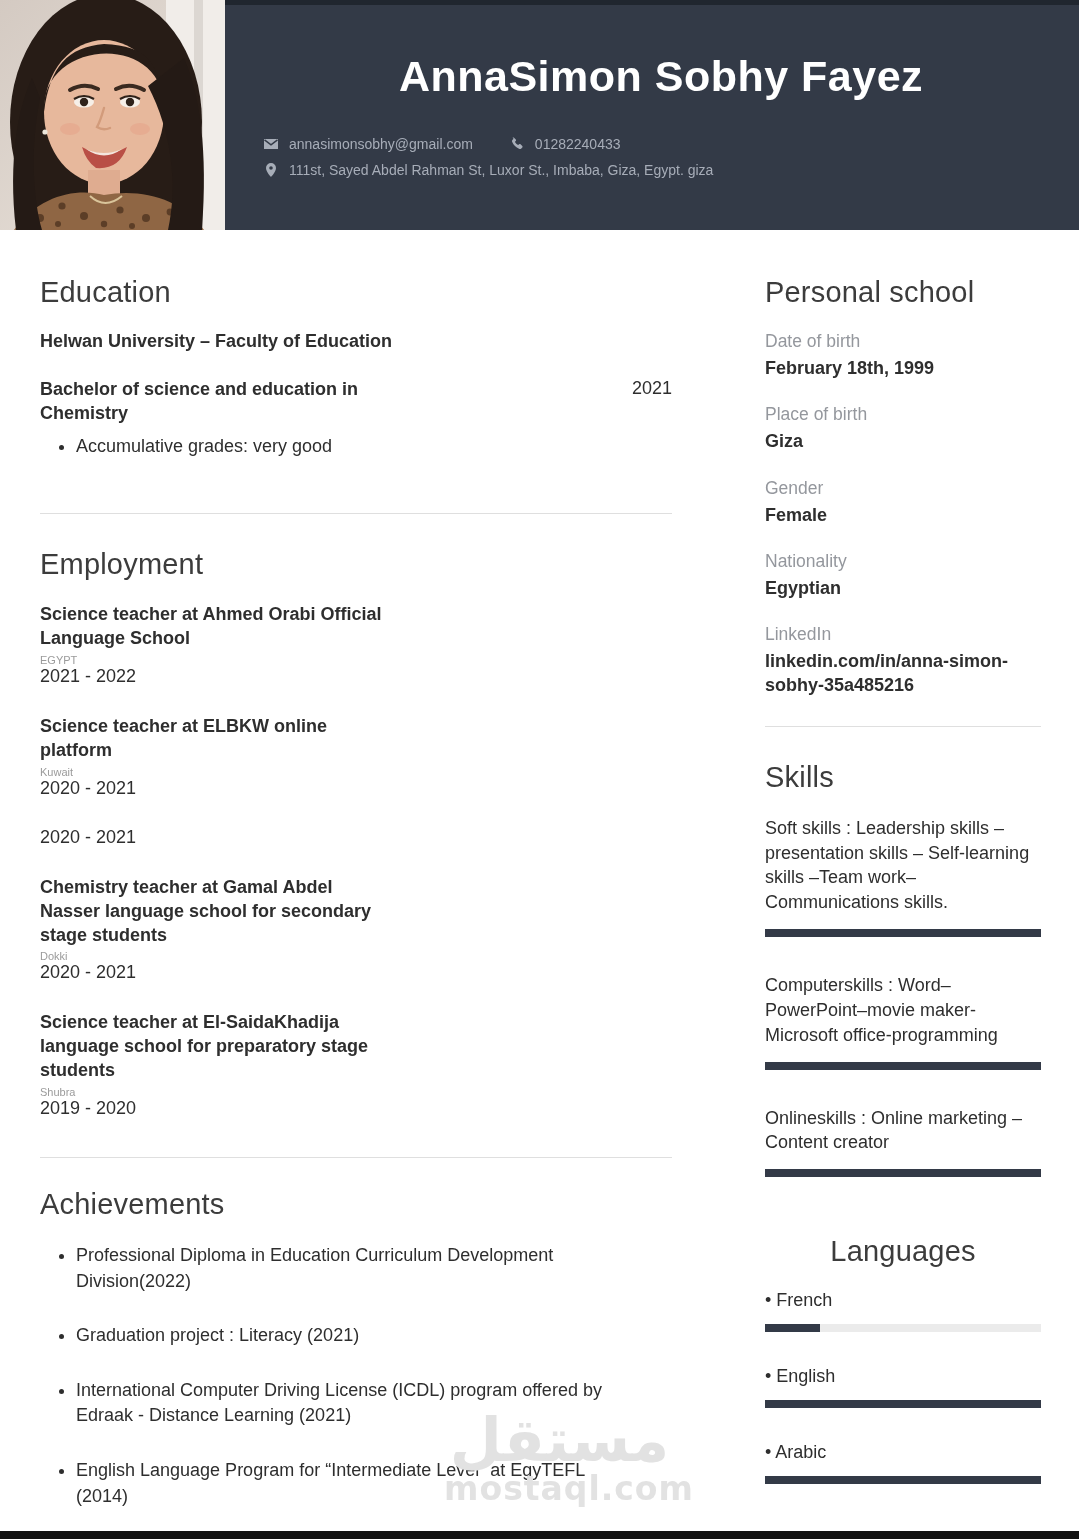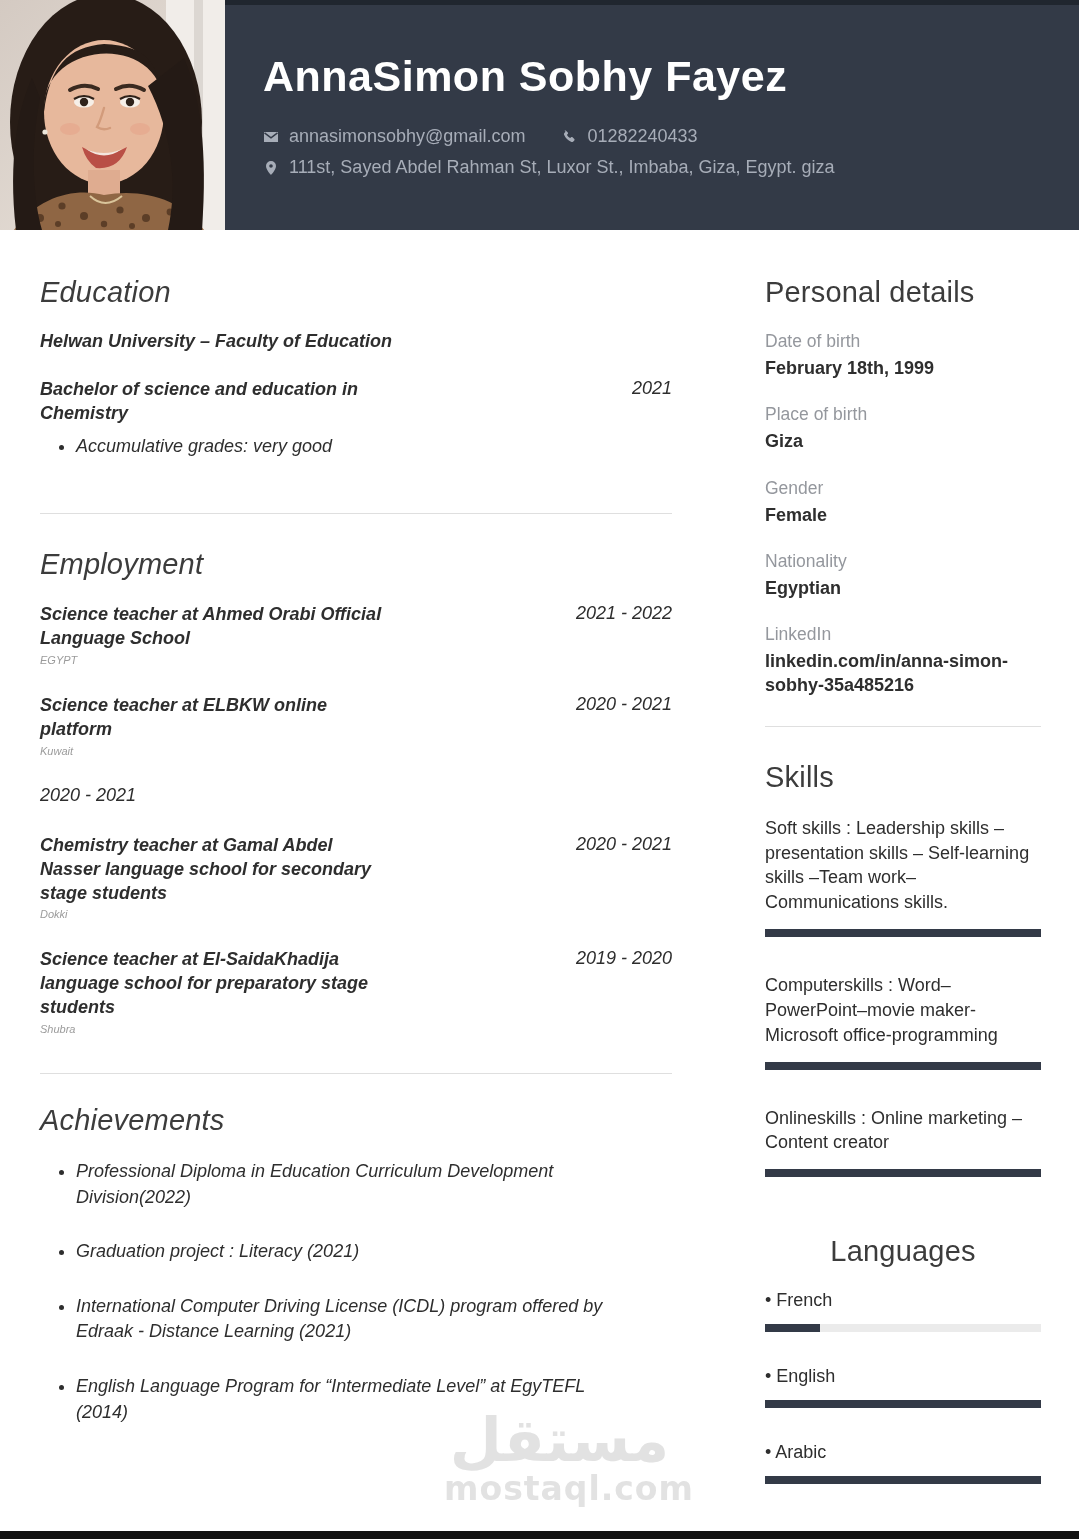--- a/index.html
+++ b/index.html
@@ -7,50 +7,50 @@
     --accent_dark:#333A47; --text_dark:#2E2E2E; --text_muted:#9B9B9B;
     --label_gray:#94979D; --divider:#DFDFDF; --bar_track:#EBEBEB;
     --watermark:#E2E2E2; --edge_strip:#111111; --header_top_strip:#20262F;
   }
   *{box-sizing:border-box;}
   html,body{margin:0;padding:0;background:#ffffff;}
   body{font-family:"Liberation Sans",sans-serif;color:var(--text_dark);}
   .page{position:relative;width:1079px;height:1539px;margin:0 auto;background:#fff;overflow:hidden;}
 
   
-  header{display:flex;height:230px;}
+  header{display:flex;height:230px;text-align:center;}
   .photo{width:225px;height:230px;flex:none;overflow:hidden;}
   .photo svg{display:block;width:100%;height:100%;}
   .header-main{flex:1;background:var(--header_bg);border-top:5px solid var(--header_top_strip);
     padding:48px 20px 0 38px;color:var(--header_text);}
   h1{margin:0;font-size:43px;font-weight:bold;letter-spacing:.5px;line-height:1.1;}
-  .contact{margin-top:26px;font-size:18px;color:var(--header_muted);}
+  .contact{margin-top:36px;font-size:14px;color:var(--header_muted);}
   .contact-row{display:flex;gap:36px;margin-bottom:10px;align-items:center;}
   .c-item{display:flex;gap:10px;align-items:center;white-space:nowrap;}
   .c-item svg{width:16px;height:16px;fill:currentColor;flex:none;}
 
   
   .content{display:flex;padding:46px 38px 0 40px;}
-  .left{width:632px;flex:none;font-style:italic;}
+  .left{width:632px;flex:none;}
   .right{margin-left:93px;width:276px;flex:none;}
   h2{font-size:29px;font-weight:500;color:#3C3C3C;margin:0 0 22px;letter-spacing:.2px;}
   hr{border:none;border-top:1px solid var(--divider);}
   .left hr.after-edu{margin:56px 0 34px;}
   .left hr.after-emp{margin:38px 0 30px;}
   .right hr{margin:28px 0 34px;}
 
   
   .school{font-size:18px;font-weight:bold;margin-bottom:26px;}
   .entry{display:flex;justify-content:space-between;align-items:flex-start;}
   .entry-title{max-width:345px;font-size:18px;font-weight:bold;line-height:1.33;}
   .entry-date{font-size:18px;font-weight:500;white-space:nowrap;}
   .entry-loc{color:var(--text_muted);font-size:11px;margin-top:3px;}
   ul.bullets{list-style:disc;padding-left:36px;margin:10px 0 0;}
   ul.bullets li{font-size:18px;font-weight:500;margin-bottom:6px;}
-  .job{margin-bottom:28px;}
+  .job{margin-bottom:28px;flex-direction:column;}
   ul.ach{list-style:disc;padding-left:36px;margin:4px 0 0;}
   ul.ach li{font-size:18px;font-weight:500;line-height:1.42;margin-bottom:29px;max-width:560px;}
 
   
   .field{margin-bottom:24px;}
   .f-label{color:var(--label_gray);font-size:17.5px;margin-bottom:4px;}
   .f-value{font-size:18px;font-weight:bold;line-height:1.35;word-wrap:break-word;}
   .skill-group{margin-bottom:36px;}
   .skill-text{margin:0;font-size:18px;font-weight:500;line-height:1.38;}
   .skill-bar{height:8px;background:var(--accent_dark);margin-top:14px;}
@@ -210,21 +210,21 @@
       <ul class="ach">
 
       <li>Professional Diploma in Education Curriculum Development Division(2022)</li>
           <li>Graduation project : Literacy (2021)</li>
           <li>International Computer Driving License (ICDL) program offered by Edraak - Distance Learning (2021)</li>
           <li>English Language Program for “Intermediate Level” at EgyTEFL (2014)</li>
         </ul>
     </section>
 
     <aside class="right">
-      <h2>Personal details</h2>
+      <h2>Personal school</h2>
       <div>
 
           <div class="field">
             <div class="f-label">Date of birth</div>
             <div class="f-value">February 18th, 1999</div>
           </div>
 
           <div class="field">
             <div class="f-label">Place of birth</div>
             <div class="f-value">Giza</div>

